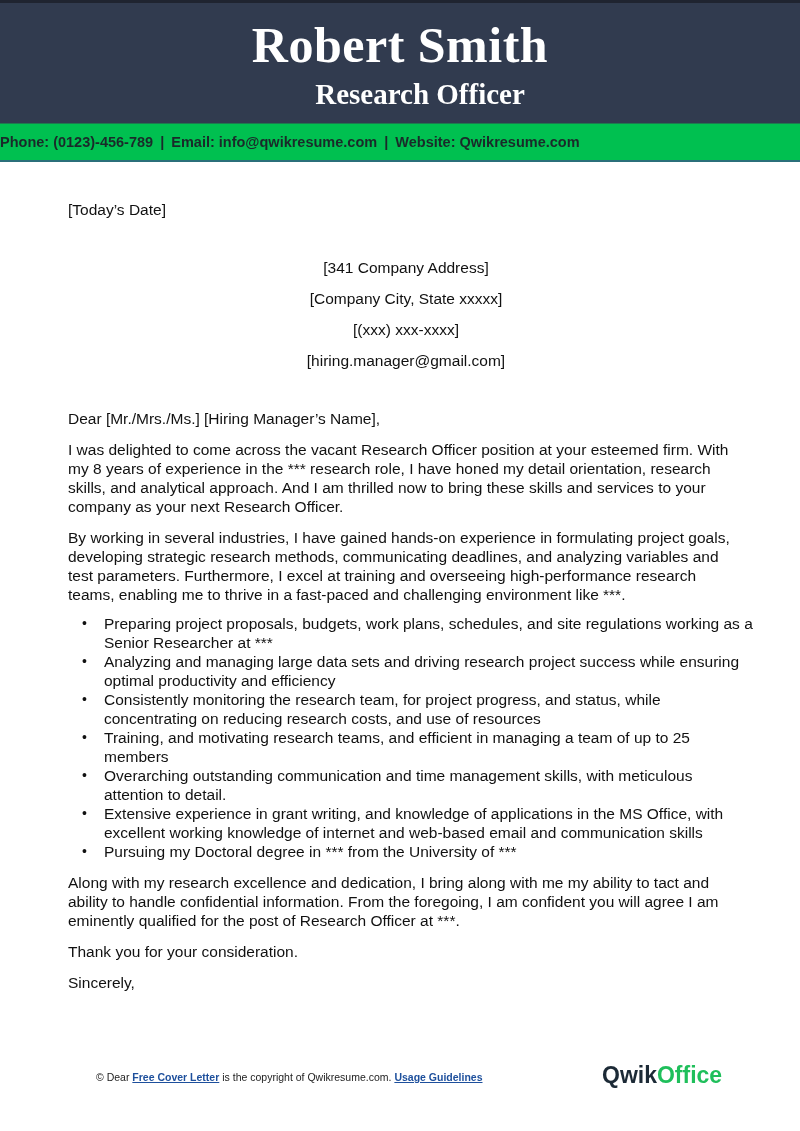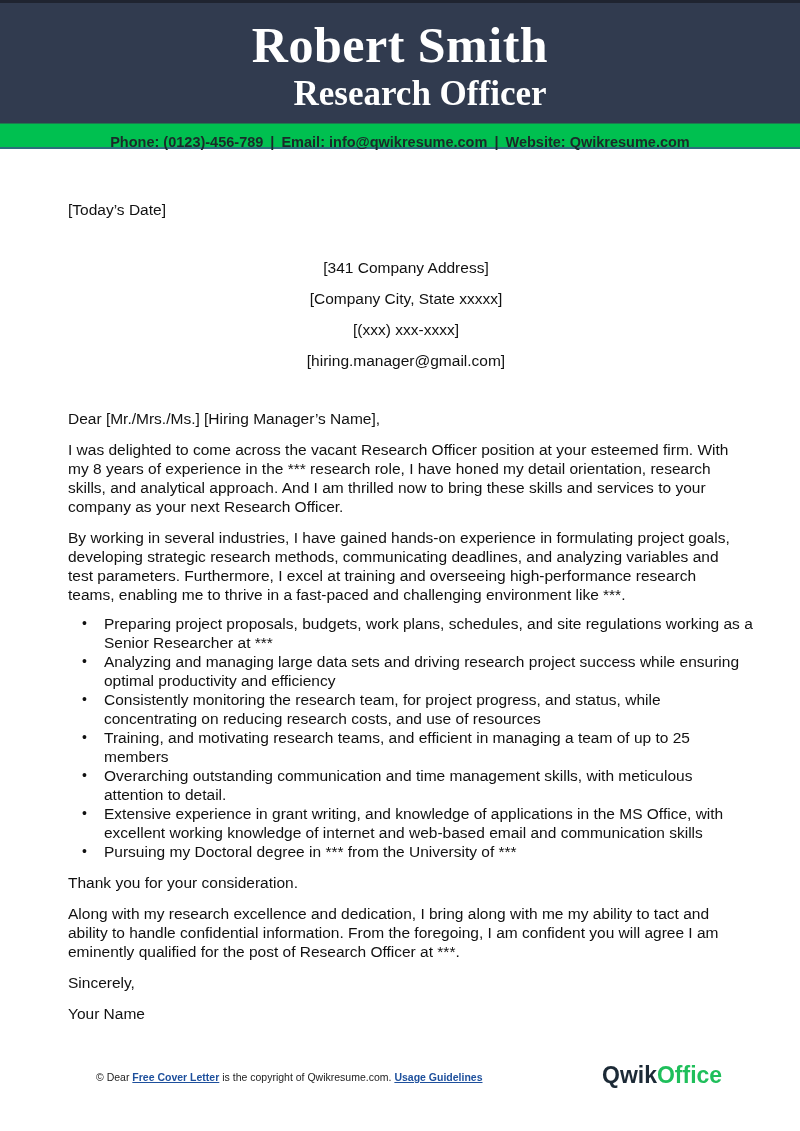--- a/index.html
+++ b/index.html
@@ -30,35 +30,34 @@
       font-family: "Liberation Serif", "DejaVu Serif", serif;
       font-weight: bold;
       font-size: 50px;
       line-height: 56px;
       margin-top: 14px;
       letter-spacing: 0.5px;
     }
     .title {
       font-family: "Liberation Serif", "DejaVu Serif", serif;
       font-weight: bold;
-      font-size: 35px;
+      font-size: 29px;
       line-height: 34px;
       margin-top: 4px;
       padding-left: 40px;
     }
     .contact-bar {
       position: absolute;
       left: 0; top: 123px;
       width: 800px;
-      height: 26px;
+      height: 39px;
       background: #00c050;
       border-top: 1px solid #1e7a4f;
       border-bottom: 2px solid #2b6f7a;
       box-sizing: border-box;
-      text-align: center;
       font-weight: bold;
       font-size: 14.5px;
       line-height: 36px;
       color: #1a2a2a;
     }
     .contact-bar .sep { padding: 0 3px; }
     .content {
       position: absolute;
       left: 56px;
       top: 188px;
@@ -143,24 +142,23 @@
   <ul class="bullets">
     <li><span class="bullet">•</span><span>Preparing project proposals, budgets, work plans, schedules, and site regulations working as a Senior Researcher at ***</span></li>
     <li><span class="bullet">•</span><span>Analyzing and managing large data sets and driving research project success while ensuring optimal productivity and efficiency</span></li>
     <li><span class="bullet">•</span><span>Consistently monitoring the research team, for project progress, and status, while concentrating on reducing research costs, and use of resources</span></li>
     <li><span class="bullet">•</span><span>Training, and motivating research teams, and efficient in managing a team of up to 25 members</span></li>
     <li><span class="bullet">•</span><span>Overarching outstanding communication and time management skills, with meticulous attention to detail.</span></li>
     <li><span class="bullet">•</span><span>Extensive experience in grant writing, and knowledge of applications in the MS Office, with excellent working knowledge of internet and web-based email and communication skills</span></li>
     <li><span class="bullet">•</span><span>Pursuing my Doctoral degree in *** from the University of ***</span></li>
   </ul>
 
+  <p class="para">Along with my research excellence and dedication, I bring along with me my ability to tact and ability to handle confidential information. From the foregoing, I am confident you will agree I am eminently qualified for the post of Research Officer at ***.</p>
   <p class="para">Thank you for your consideration.</p>
-  <p class="para">Along with my research excellence and dedication, I bring along with me my ability to tact and ability to handle confidential information. From the foregoing, I am confident you will agree I am eminently qualified for the post of Research Officer at ***.</p>
   <p class="para">Sincerely,</p>
-  <p class="para">Your Name</p>
 </div>
 
 <div class="footer-note">
   <span>© Dear</span>
   <a>Free Cover Letter</a>
   <span>is the copyright of Qwikresume.com.</span>
   <a>Usage Guidelines</a>
 </div>
 
 <div class="logo">

